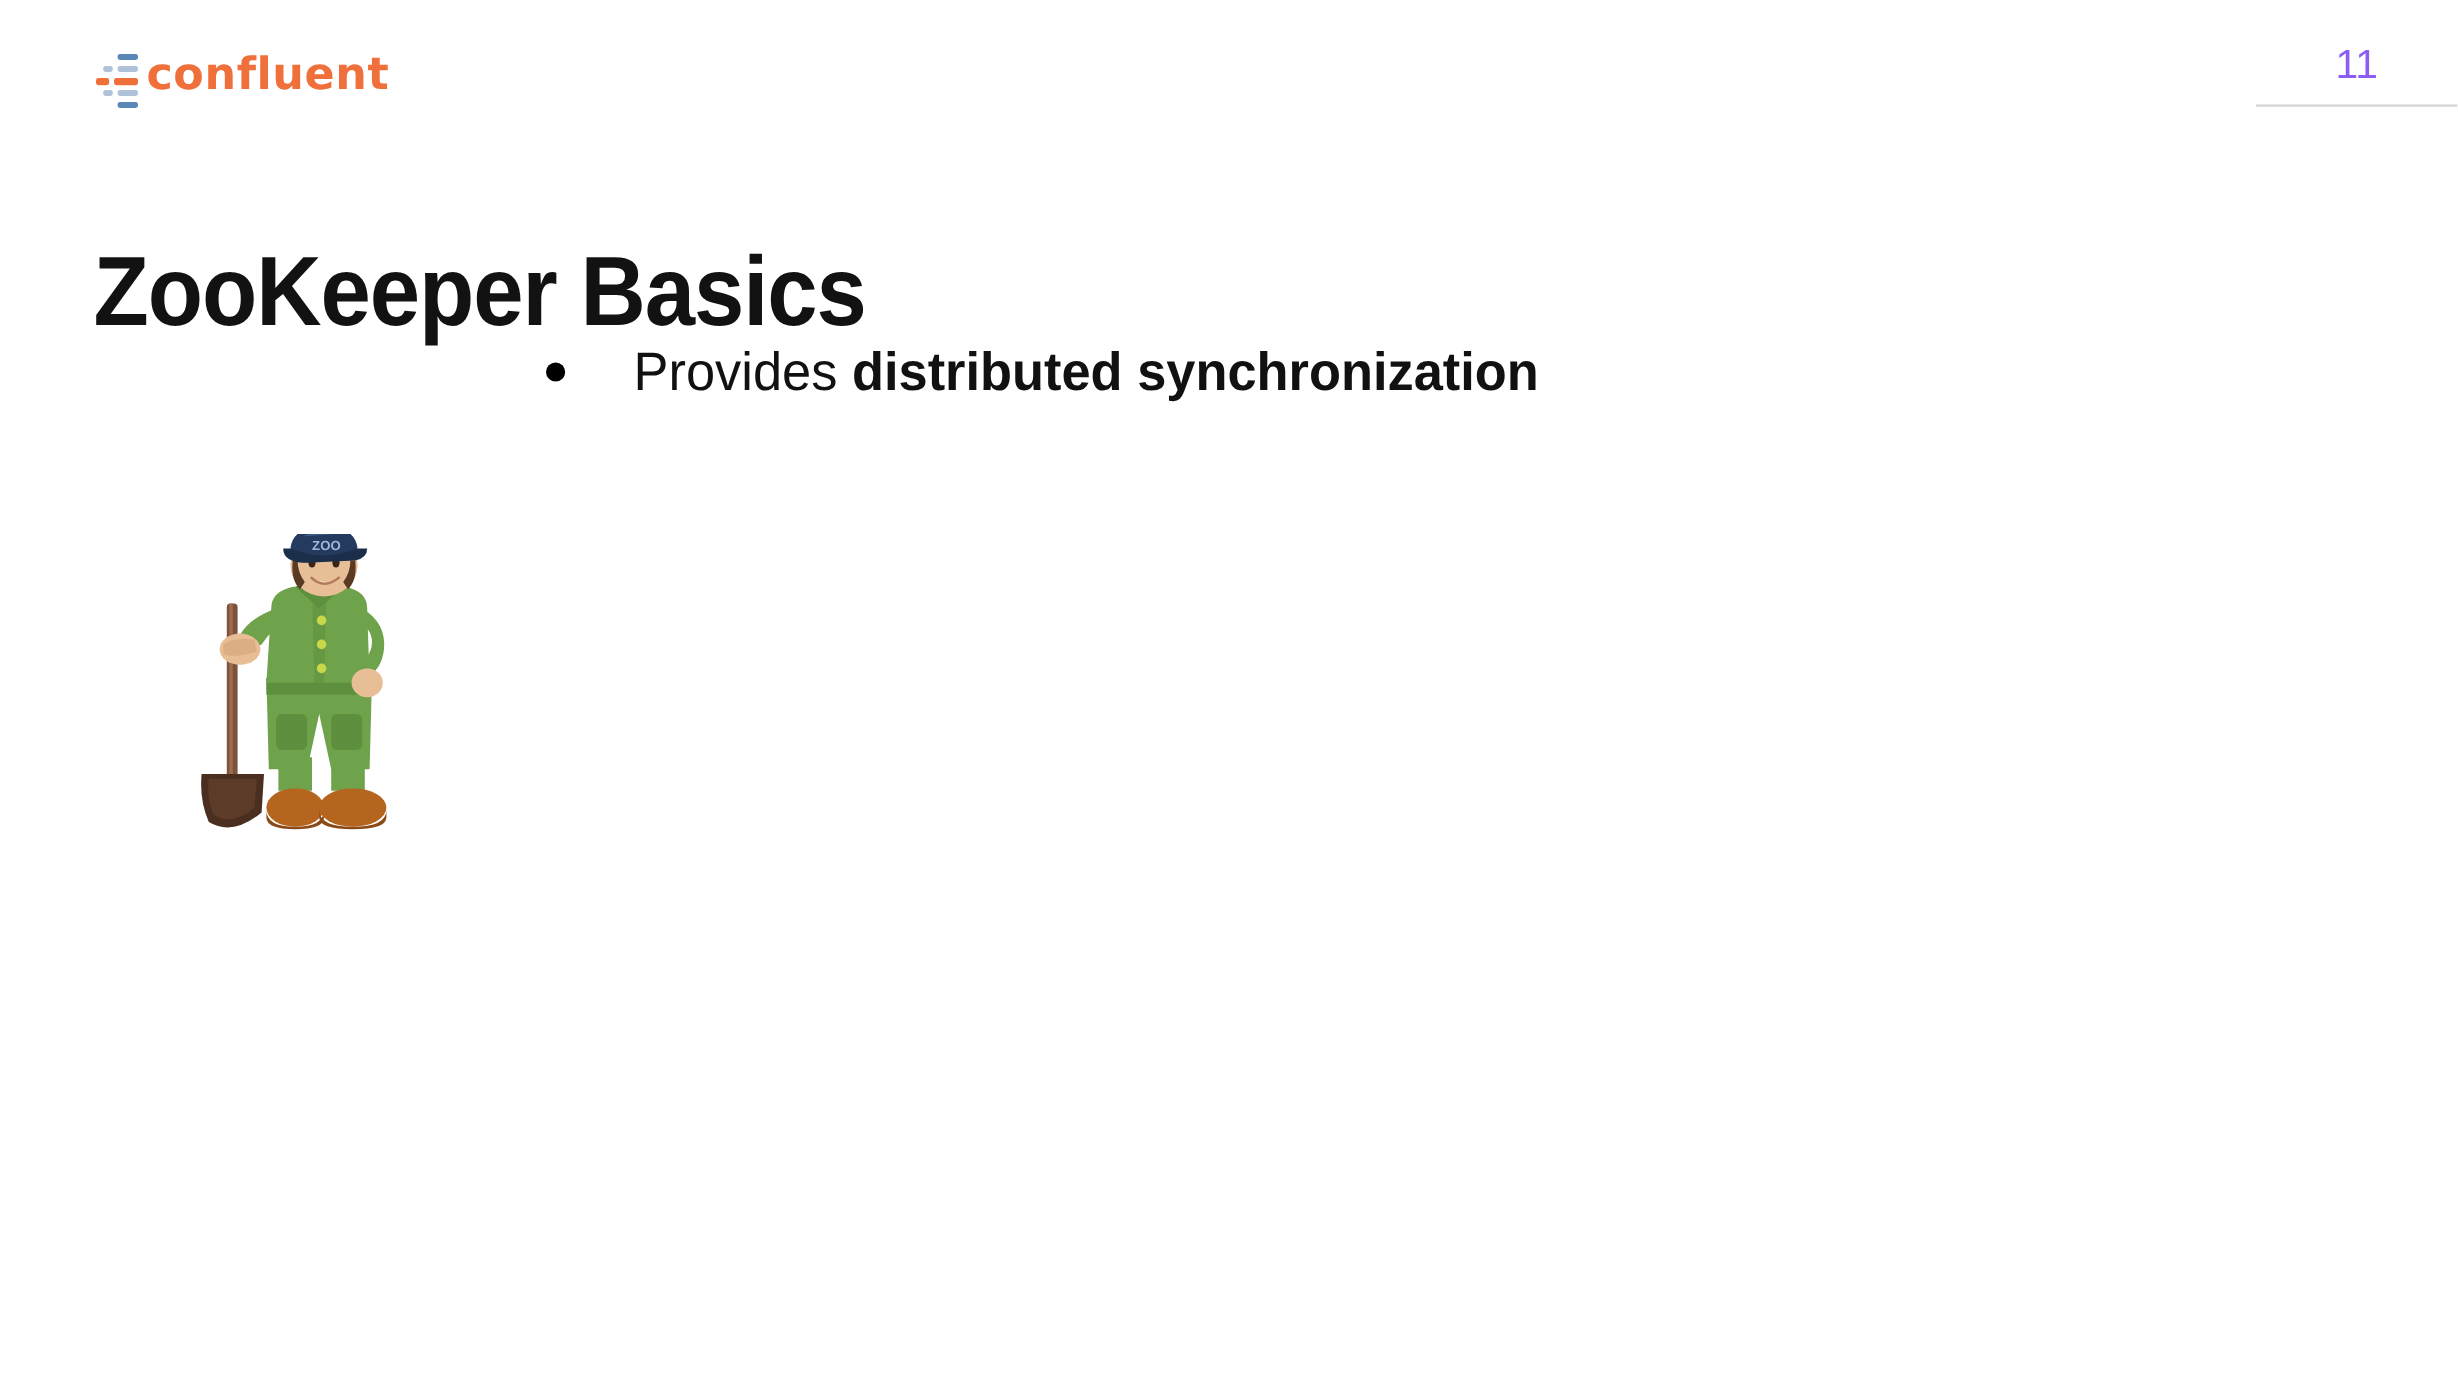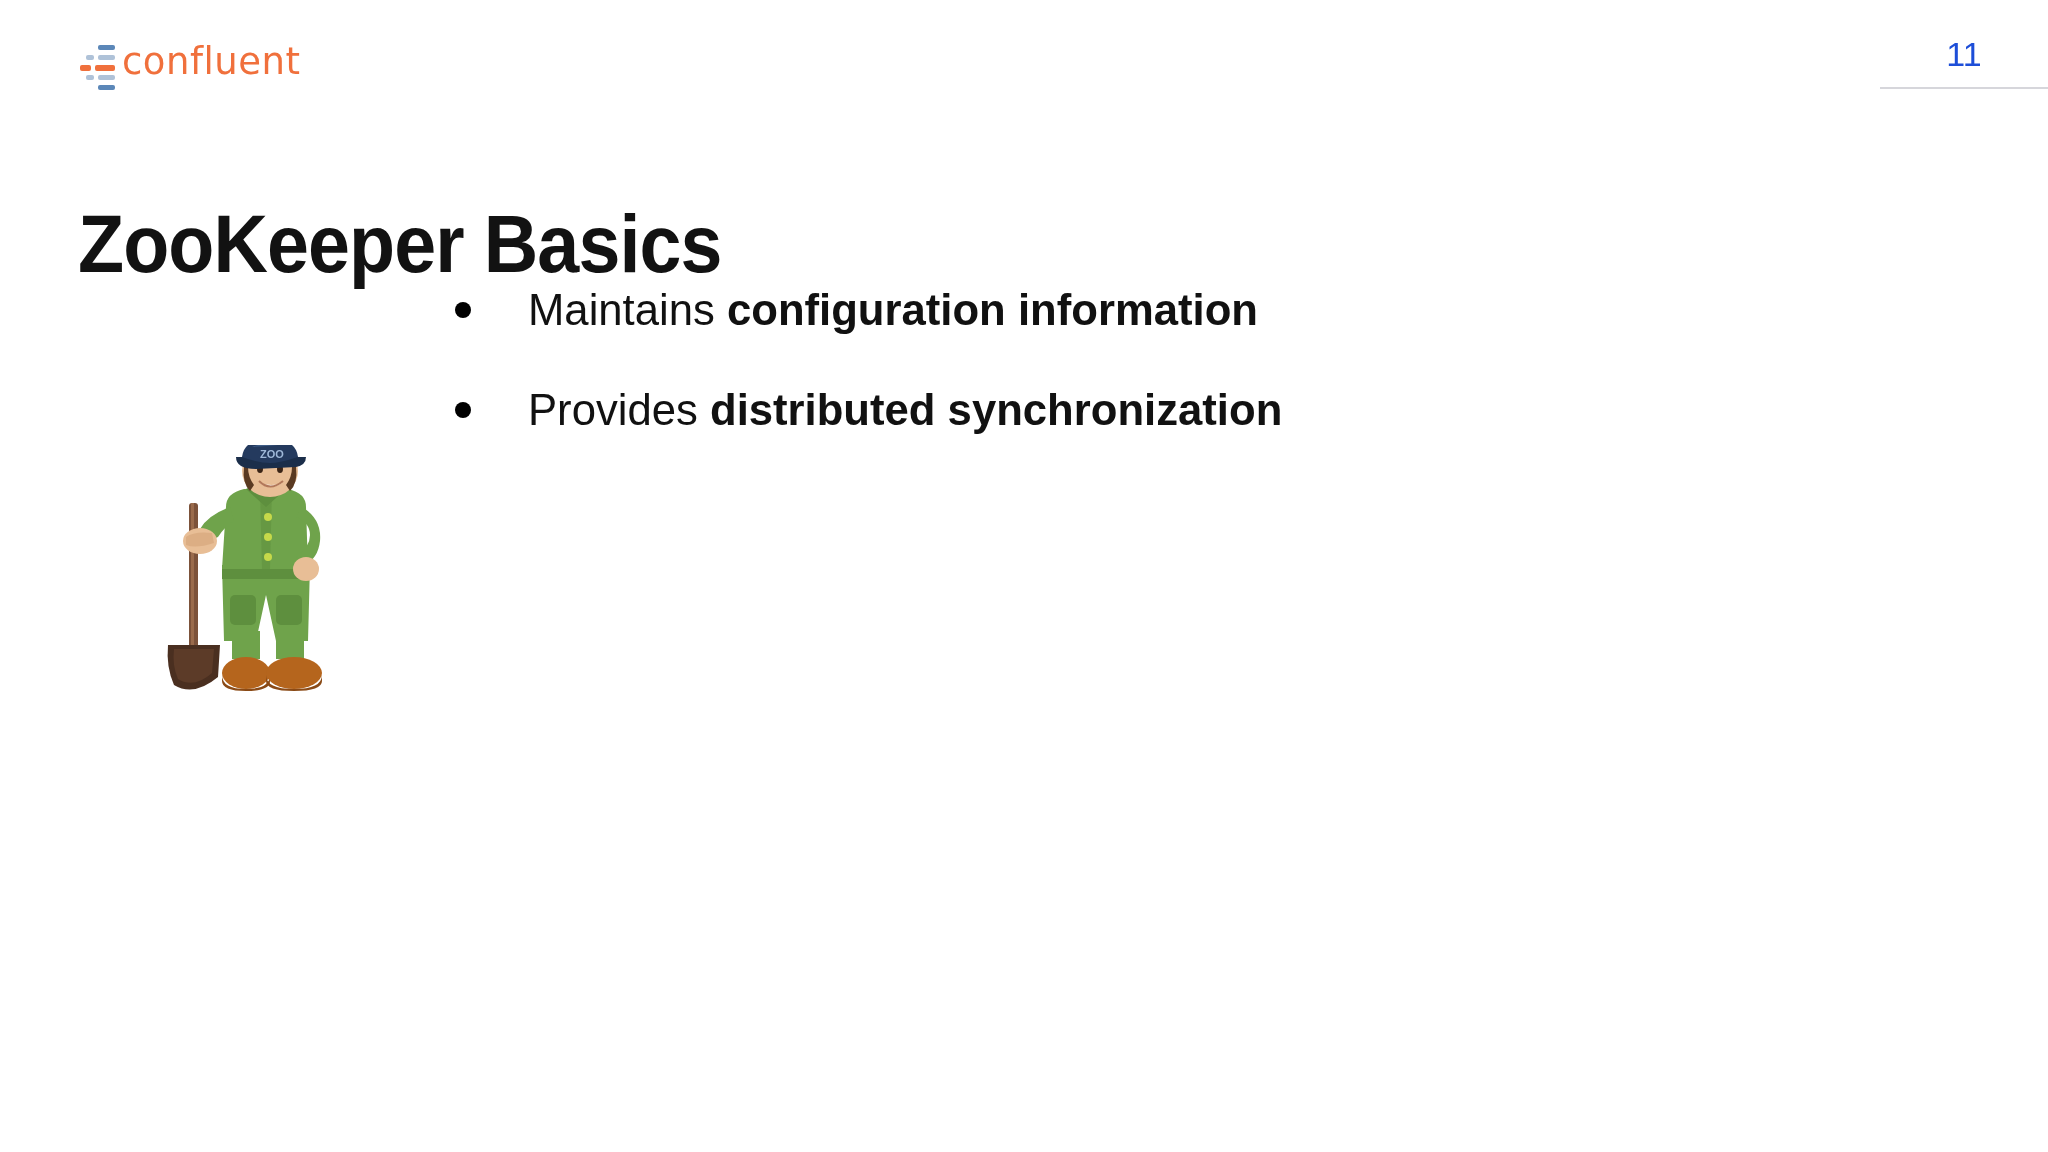--- a/index.html
+++ b/index.html
@@ -38,21 +38,21 @@
     margin-right: 2px;
     flex: 0 0 auto;
   }
   .logo-mark .dash {
     position: absolute;
     border-radius: 2px;
   }
   .wordmark {
     font-family: "DejaVu Sans", sans-serif;
     font-size: 37px;
-    font-weight: 400;
+    font-weight: 700;
     letter-spacing: 0.5px;
     line-height: 1;
     white-space: nowrap;
   }
 
   .page-number-wrap {
     position: absolute;
     right: 0px;
     top: 34px;
     width: 168px;
@@ -146,21 +146,21 @@
 
       <div class="dash" style="left:8px;  top:36px; width:8px;  height:5px; background:#AFC2D8;"></div>
       <div class="dash" style="left:20px; top:36px; width:17px; height:5px; background:#AFC2D8;"></div>
 
       <div class="dash" style="left:20px; top:46px; width:17px; height:5px; background:#5B87B8;"></div>
     </div>
     <div class="wordmark" style="color:#F0703C;">confluent</div>
   </div>
 
   <div class="page-number-wrap">
-    <div class="page-number" style="color:#1d4ed8;">11</div>
+    <div class="page-number" style="color:#8b5cf6;">11</div>
     <div class="page-rule" style="background:#D6D6DB;"></div>
   </div>
 
   <h1 class="slide-title">ZooKeeper Basics</h1>
 
   <div class="mascot">
     <svg viewBox="0 0 190 258" xmlns="http://www.w3.org/2000/svg">
 
       <rect x="29" y="58" width="9" height="152" rx="3" fill="#7C523A"></rect>
       <rect x="31" y="58" width="3" height="152" fill="#9A6B4C"></rect>
@@ -218,23 +218,19 @@
 
       <path d="M82 12 Q84 -6 110 -6 Q136 -6 138 12 Q120 18 110 18 Q98 18 82 12 Z" fill="#243A5E"></path>
 
       <path d="M92 2 Q104 -3 118 0 Q106 1 92 2 Z" fill="#3E5C86"></path>
 
       <text x="112" y="13" font-family="Liberation Sans, sans-serif" font-size="11" font-weight="700" fill="#9FB8D8" text-anchor="middle">ZOO</text>
     </svg>
   </div>
 
   <ul class="bullet-list" style="list-style:none; margin:0; padding:0;">
-      <li class="bullet-item">
-        <span class="bullet-dot"></span>
-        <span class="bullet-text"><span>Maintains </span><b>configuration information</b></span>
-      </li>
       <li class="bullet-item">
         <span class="bullet-dot"></span>
         <span class="bullet-text"><span>Provides </span><b>distributed synchronization</b></span>
       </li>
     </ul>
 
 </div>
 
 </body></html>

